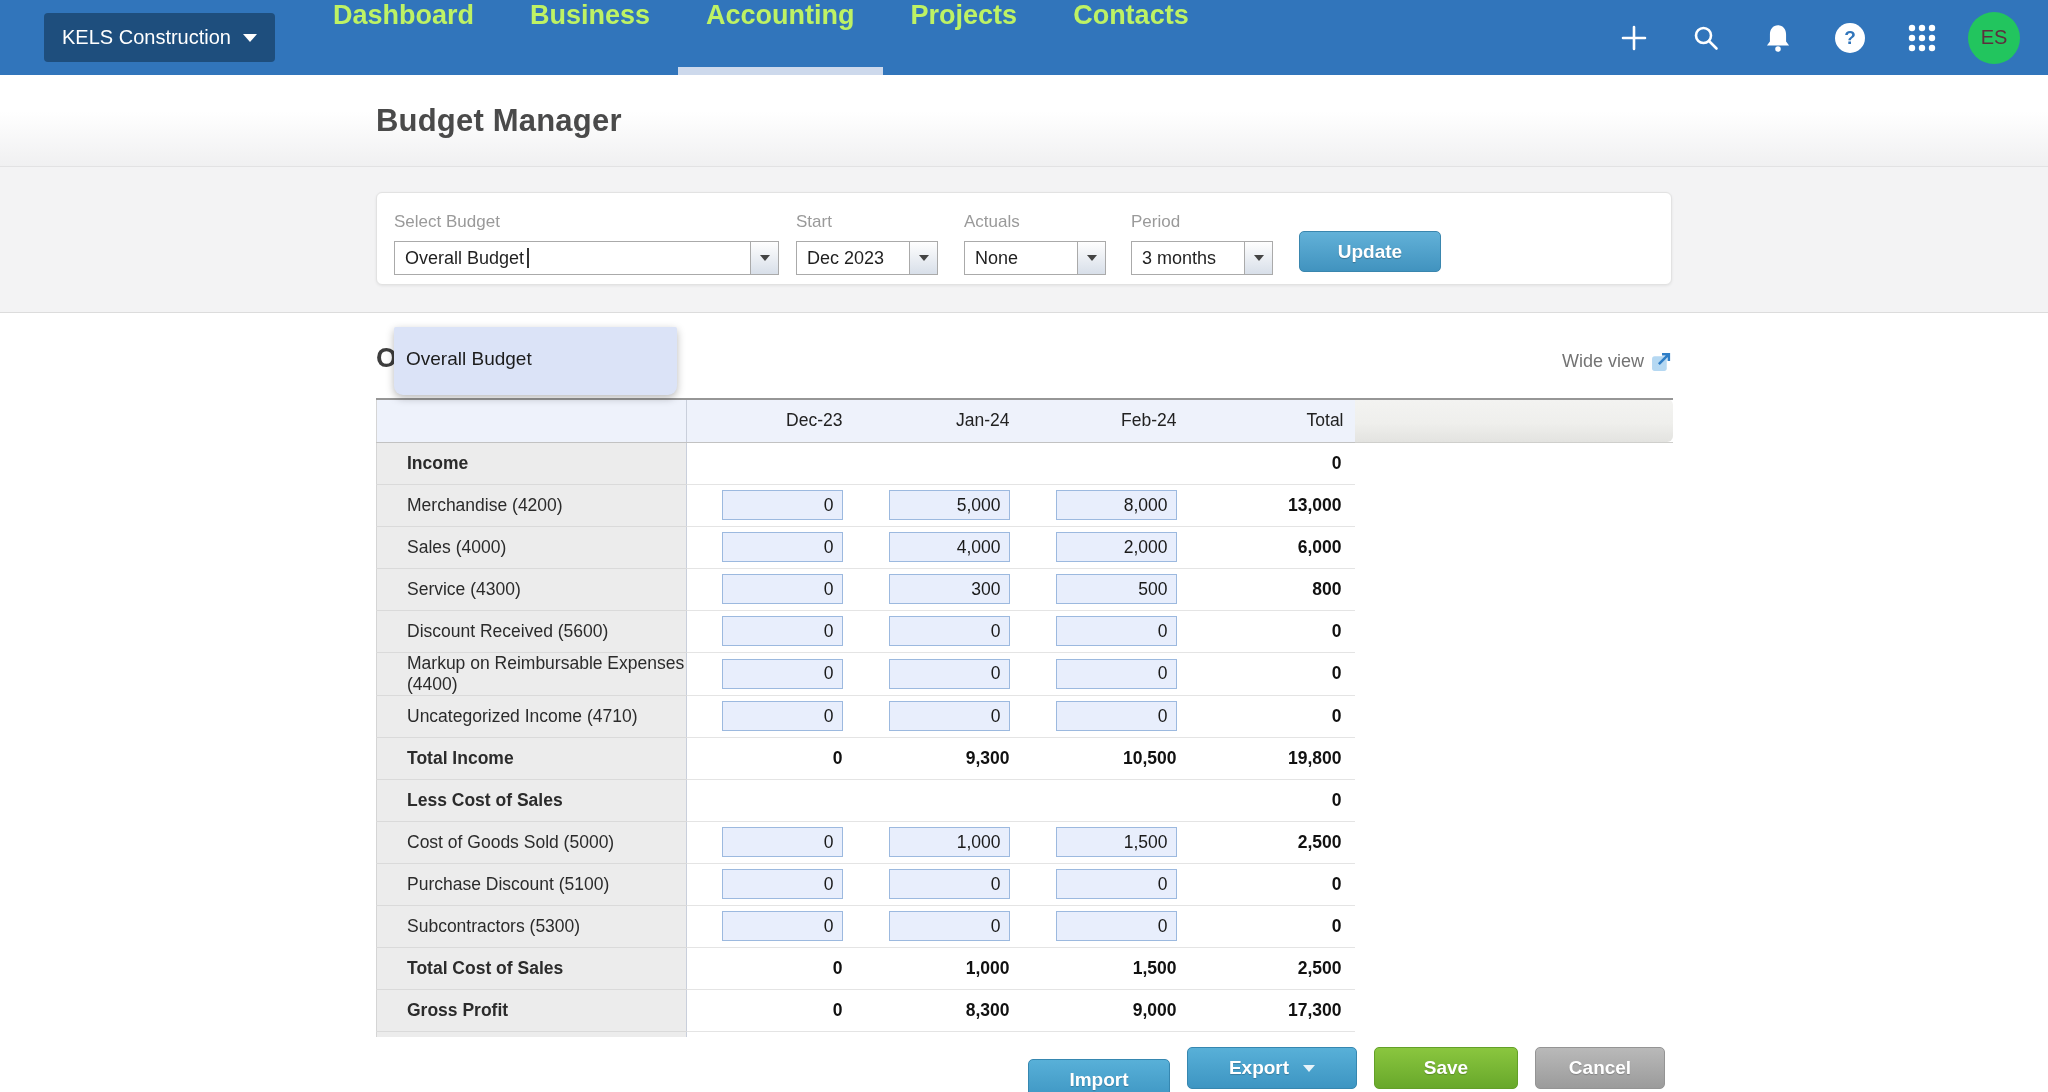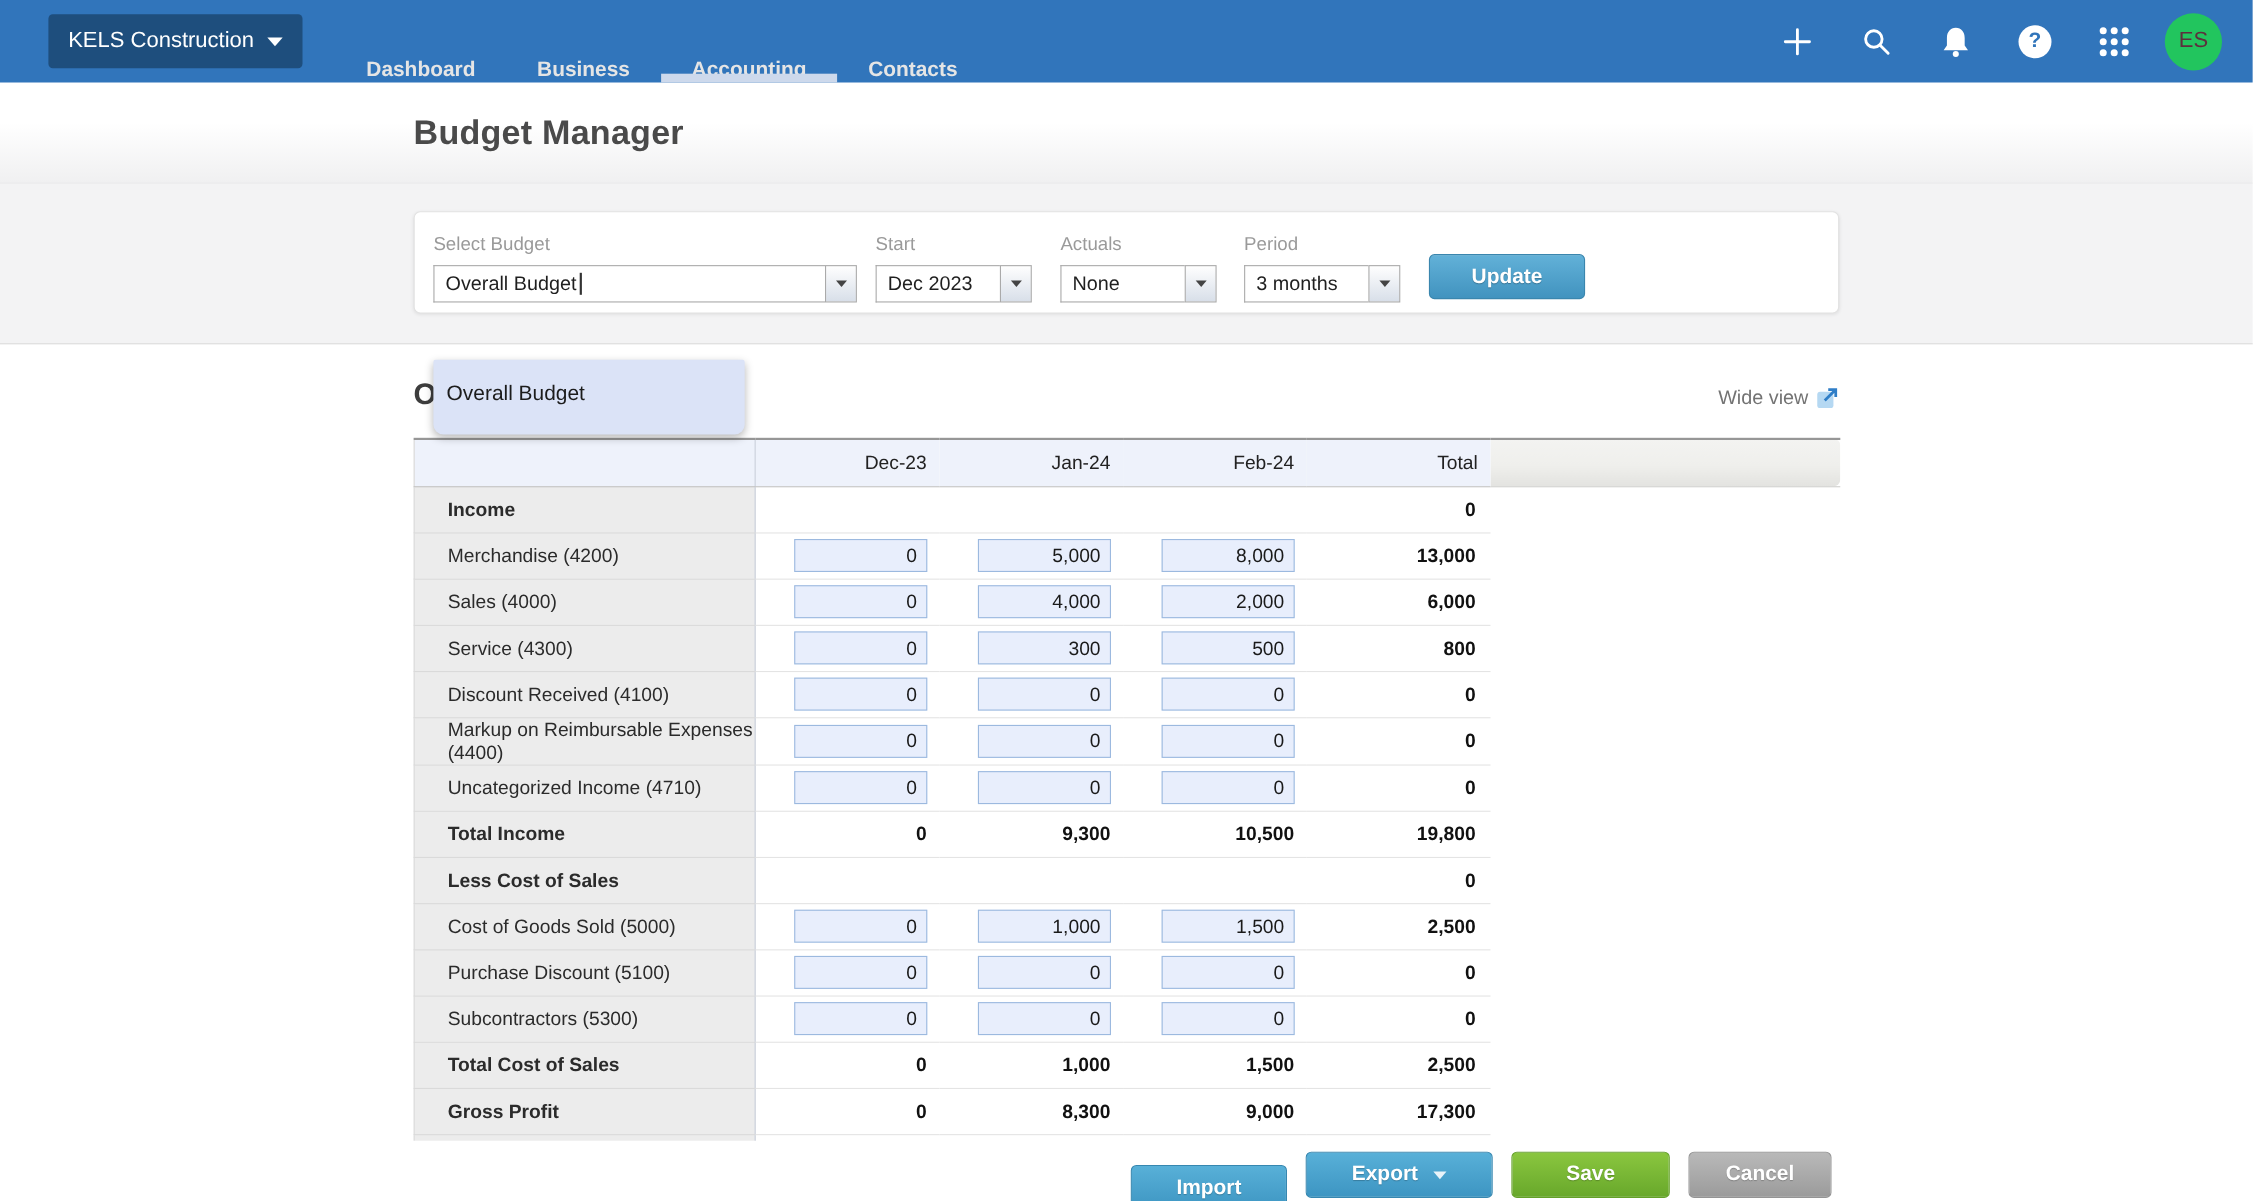--- a/index.html
+++ b/index.html
@@ -5,21 +5,21 @@
   * { box-sizing: border-box; margin: 0; padding: 0; }
   html,body { width:2048px; height:1092px; overflow:hidden; }
   body { font-family:"Liberation Sans", sans-serif; background:#fff; position:relative; }
 
   
   .navbar { height:75px; background:#3175bb; display:flex; align-items:center; position:relative; }
   .org-switcher { margin-left:44px; height:49px; background:#1e4e7d; border-radius:4px;
     display:flex; align-items:center; gap:12px; padding:0 18px; color:#fff; font-size:20px; cursor:pointer; }
   .org-caret { width:0; height:0; border-left:7px solid transparent; border-right:7px solid transparent; border-top:8px solid #fff; }
   .nav-items { display:flex; margin-left:30px; height:75px; }
-  .nav-item { color:#e5e5e5; font-size:19px; font-weight:700; padding:0 28px; display:flex; align-items:flex-end; position:relative; cursor:pointer; }
+  .nav-item { color:#bef264; font-size:27px; font-weight:700; padding:0 28px; display:flex; align-items:flex-start; position:relative; cursor:pointer; }
   .nav-item.active::after { content:""; position:absolute; left:0; right:0; bottom:0; height:8px; background:#cdd9ec; }
   .nav-right { margin-left:auto; margin-right:18px; display:flex; align-items:center; }
   .nav-icon { width:72px; display:flex; justify-content:center; align-items:center; cursor:pointer; }
   .help-circle { width:30px; height:30px; border-radius:50%; background:#fff; color:#3175bb; font-weight:700; font-size:19px;
     display:flex; align-items:center; justify-content:center; }
   .avatar { width:52px; height:52px; border-radius:50%; background:#22c55e; color:#5d2f3d; font-weight:400; font-size:20px;
     display:flex; align-items:center; justify-content:center; cursor:pointer; }
 
   
   .title-band { height:92px; background:linear-gradient(#ffffff 0%, #ffffff 40%, #f0f0f1 100%);
@@ -98,20 +98,23 @@
   </div>
   <nav class="nav-items">
     <div class="nav-item">
         <span>Dashboard</span>
       </div>
     <div class="nav-item">
         <span>Business</span>
       </div>
     <div class="nav-item active">
         <span>Accounting</span>
+      </div>
+    <div class="nav-item">
+        <span>Projects</span>
       </div>
     <div class="nav-item">
         <span>Contacts</span>
       </div>
   </nav>
   <div class="nav-right">
     <div class="nav-icon">
       <svg width="30" height="30" viewBox="0 0 30 30">
           <path d="M15 4v22M4 15h22" stroke="#fff" stroke-width="2.6" stroke-linecap="round"></path>
         </svg>
@@ -253,21 +256,21 @@
         </tr>
         <tr class="row-input">
           <td class="label-col">Service (4300)</td>
           <td class="data-cell"><input class="cell-input" value="0" style=""></td>
           <td class="data-cell"><input class="cell-input" value="300" style=""></td>
           <td class="data-cell"><input class="cell-input" value="500" style=""></td>
           <td class="data-cell total-cell">800</td>
           <td class="filler-cell"></td>
         </tr>
         <tr class="row-input">
-          <td class="label-col">Discount Received (4100)</td>
+          <td class="label-col">Discount Received (5600)</td>
           <td class="data-cell"><input class="cell-input" value="0" style=""></td>
           <td class="data-cell"><input class="cell-input" value="0" style=""></td>
           <td class="data-cell"><input class="cell-input" value="0" style=""></td>
           <td class="data-cell total-cell">0</td>
           <td class="filler-cell"></td>
         </tr>
         <tr class="row-input">
           <td class="label-col">Markup on Reimbursable Expenses (4400)</td>
           <td class="data-cell"><input class="cell-input" value="0" style=""></td>
           <td class="data-cell"><input class="cell-input" value="0" style=""></td>

